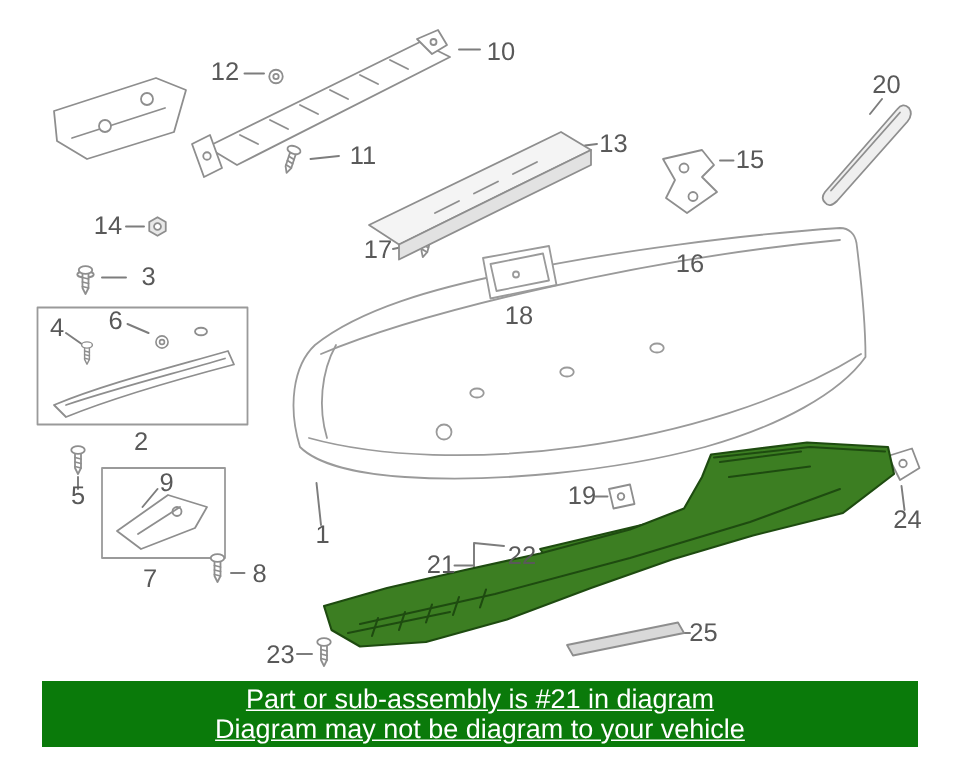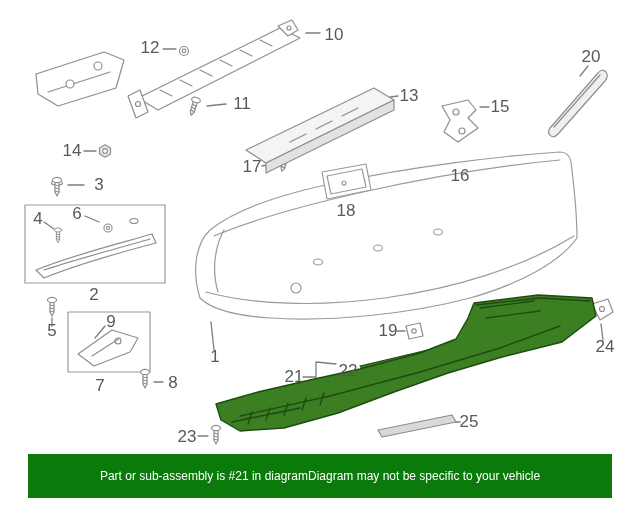--- a/index.html
+++ b/index.html
@@ -7,22 +7,22 @@
     position:relative; width:640px; height:512px; overflow:hidden;
     background:#ffffff; font-family:"Liberation Sans", sans-serif;
   }
   .stage svg { position:absolute; left:0; top:0; }
   #callout-layer text {
     font-family:"Liberation Sans", sans-serif;
     font-size:17px;
   }
   .banner {
     position:absolute; left:28px; top:454px; width:584px; height:44px;
-    display:flex; justify-content:center; align-items:center;
-    text-align:center; line-height:20px; font-size:12px;
+    display:flex; flex-direction:column; justify-content:center; align-items:center;
+    text-align:center; line-height:20px; font-size:18px;text-decoration:underline;
   }
 </style>
 </head>
 <body>
 
 <div class="stage">
 
   <svg width="640" height="512" viewBox="0 0 640 512">
     <defs>
       <g id="screwV">
@@ -203,16 +203,16 @@
         <text x="294" y="382" text-anchor="middle" fill="#595959">21</text>
         <text x="348" y="376" text-anchor="middle" fill="#595959">22</text>
         <text x="187" y="442" text-anchor="middle" fill="#595959">23</text>
         <text x="605" y="352" text-anchor="middle" fill="#595959">24</text>
         <text x="469" y="427" text-anchor="middle" fill="#595959">25</text>
       </g>
   </svg>
 
   <div class="banner" style="background: rgb(10, 122, 10); color: rgb(255, 255, 255);">
     <div>Part or sub-assembly is #21 in diagram</div>
-    <div>Diagram may not be specific to your vehicle</div>
+    <div>Diagram may not be diagram to your vehicle</div>
   </div>
 
 </div>
 
 </body></html>

